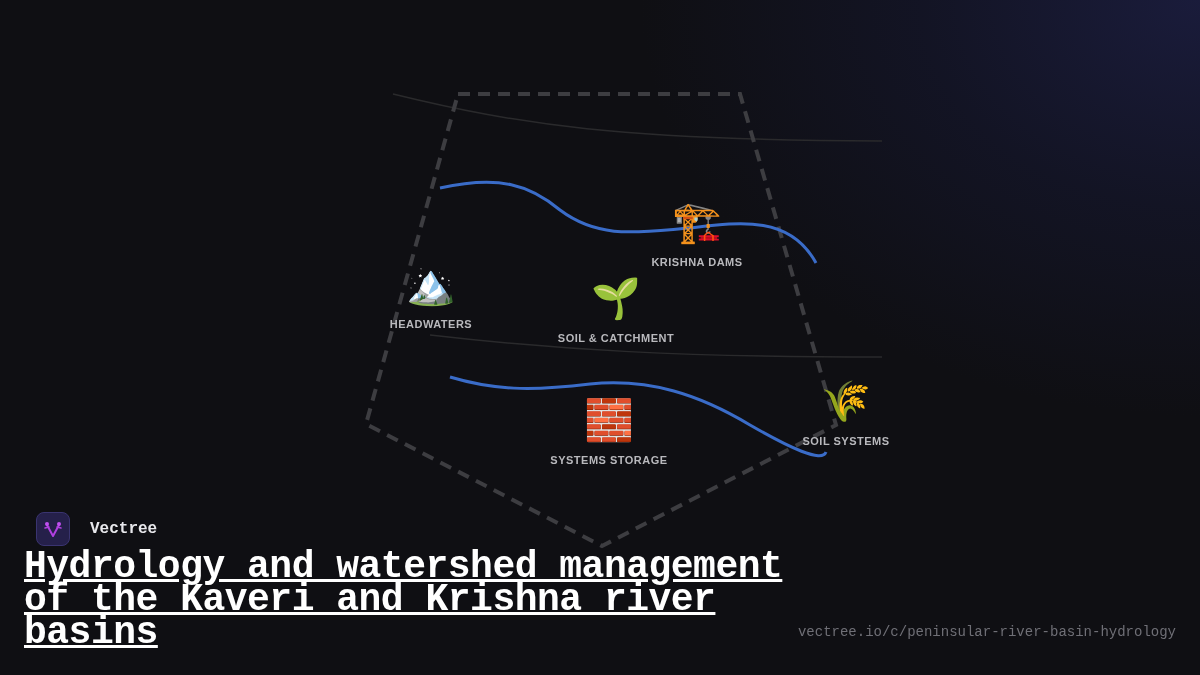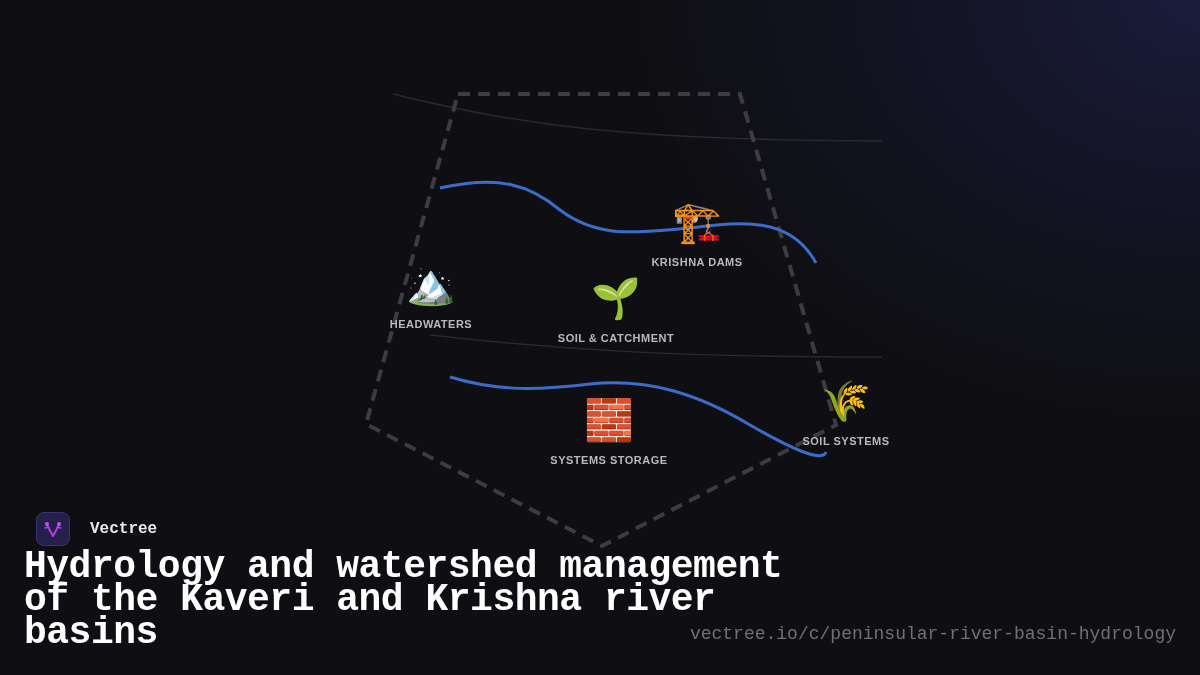--- a/index.html
+++ b/index.html
@@ -23,24 +23,24 @@
   }
   .brand { position: absolute; left: 36px; top: 512px; display: flex; align-items: center; gap: 20px; }
   .brand-logo {
     width: 32px; height: 32px; border-radius: 8px; background: #25204a;
     border: 1px solid #3a3470; display: flex; align-items: center; justify-content: center;
   }
   .brand-name { color: #e8e8ec; font-size: 16px; font-weight: bold; font-family: "Liberation Mono", monospace; }
   .title {
     position: absolute; left: 24px; top: 550px; width: 780px; margin: 0;
     color: #ffffff; font-size: 38px; line-height: 33px; font-weight: bold;
-    font-family: "Liberation Mono", "DejaVu Sans Mono", monospace; letter-spacing: -0.5px;
+    font-family: "Liberation Mono", "DejaVu Sans Mono", monospace; letter-spacing: -0.5px; text-decoration: underline;
   }
   .url {
-    position: absolute; right: 24px; top: 624px; color: #6f6f76; font-size: 18px;
+    position: absolute; right: 24px; top: 624px; color: #6f6f76; font-size: 14px;
     font-family: "Liberation Mono", "DejaVu Sans Mono", monospace;
   }
 </style>
 </head>
 <body>
 
 <div class="bg-glow"></div>
 
 <svg class="map" width="1200" height="675" viewBox="0 0 1200 675">
 

